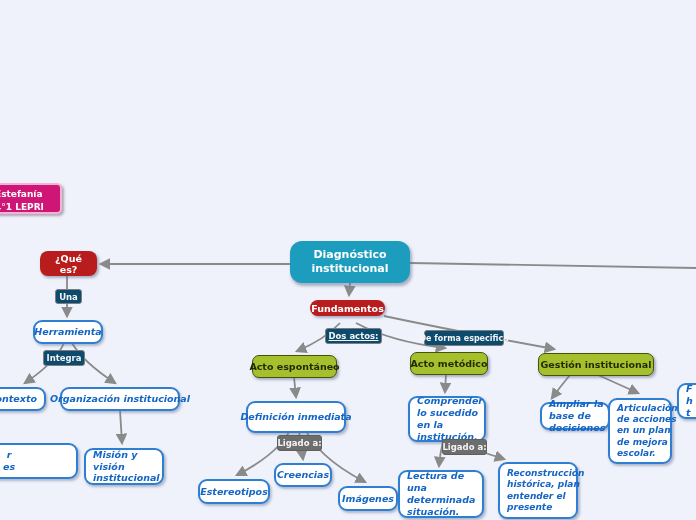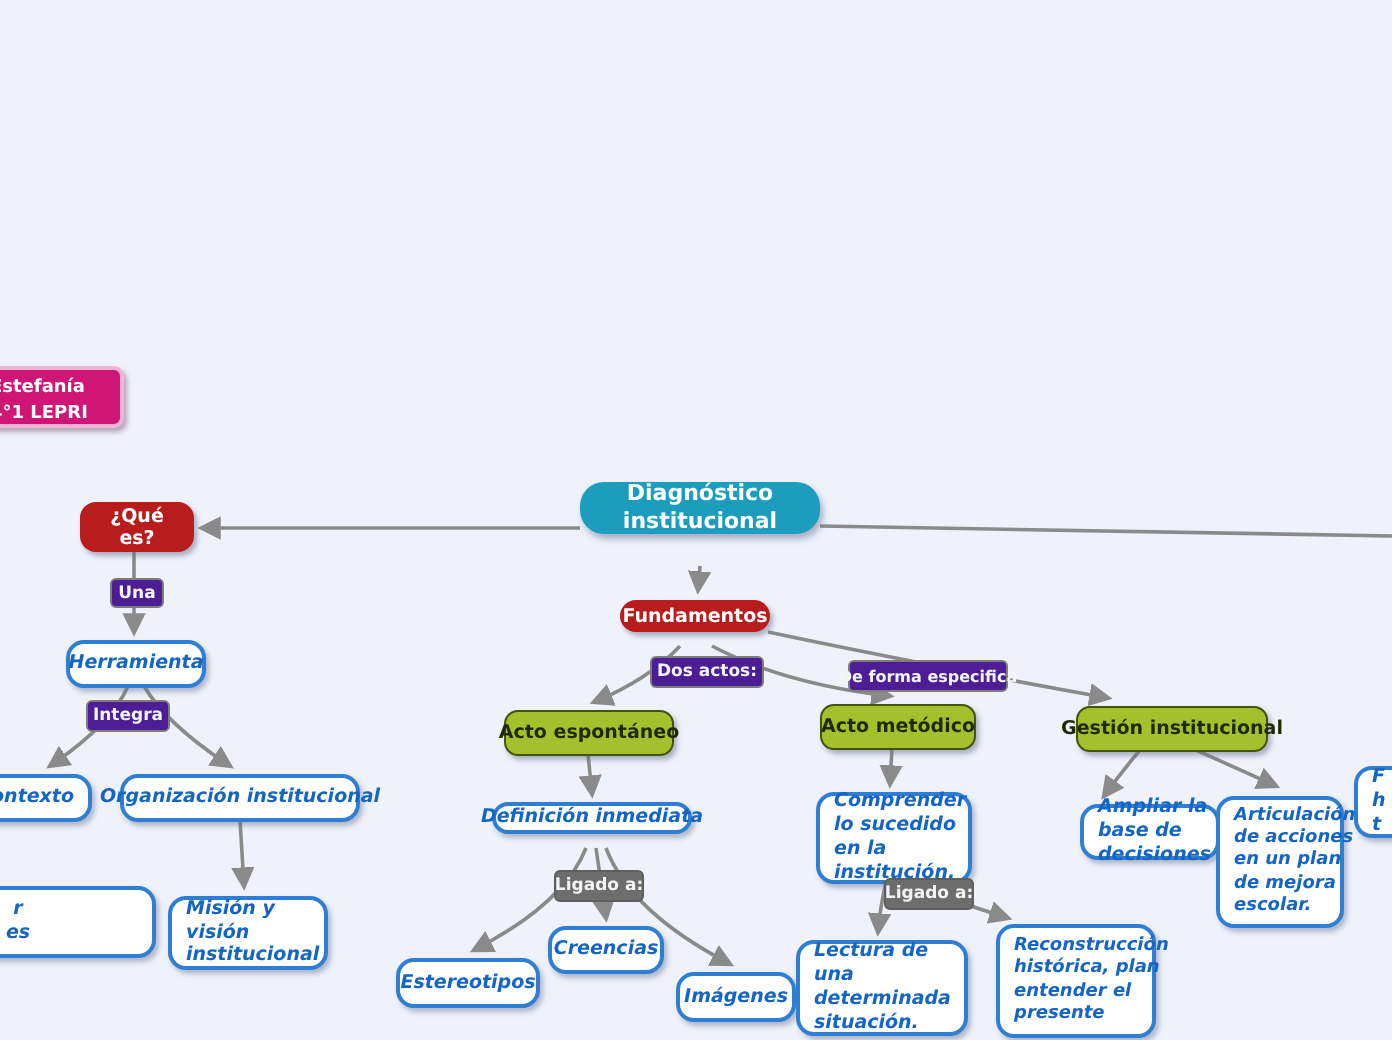--- a/index.html
+++ b/index.html
@@ -29,21 +29,21 @@
     display:flex;align-items:center;justify-content:center;padding:4px 8px;
     box-shadow:1.5px 2px 2.5px rgba(100,110,140,.5);
   }
   .pill-olive{
     position:absolute;box-sizing:border-box;background:#a6c02d;border:1.5px solid #45520a;
     border-radius:7px;color:#1f2a00;font-weight:bold;font-size:9.5px;text-align:center;
     display:flex;align-items:center;justify-content:center;padding:3px 8px;
     box-shadow:1.5px 2px 2.5px rgba(100,110,140,.5);
   }
   .glabel{
-    position:absolute;box-sizing:border-box;background:#4c1d95;border:1px solid #7d7d7d;
+    position:absolute;box-sizing:border-box;background:#0c4a6e;border:1px solid #7d7d7d;
     border-radius:3px;color:#f4f4f4;font-weight:600;font-size:8.5px;text-align:center;
     display:flex;align-items:center;justify-content:center;padding:1px 4px;
   }
   .glabel.dark{background:#6d6d6d;border-color:#5e5e5e;text-align:center;}
   .badge{
     position:absolute;box-sizing:border-box;background:#cf1576;border:2px solid #f0b5d4;
     border-radius:5px;color:#fff;font-weight:bold;font-size:9px;line-height:1.45;
     padding:3px 7px;box-shadow:1.5px 2px 2.5px rgba(120,90,110,.5);
   }
   .nowrap{white-space:nowrap;}
@@ -80,58 +80,58 @@
       <path d="M570,375 Q560,387 552,398" marker-end="url(#arr)"></path>
       <path d="M598,375 Q618,384 638,393" marker-end="url(#arr)"></path>
     </g>
   </svg>
 
   <div class="badge" style="left:-14px;top:183px;width:76px;height:31px;">
     <div class="nowrap">Estefanía</div>
     <div class="nowrap">4°1 LEPRI</div>
   </div>
 
-  <div class="pill-central" style="left:290px;top:241px;width:120px;height:26px;">
+  <div class="pill-central" style="left:290px;top:241px;width:120px;height:42px;">
     <span>Diagnóstico institucional</span>
   </div>
 
   <div class="pill-purple" style="left:40px;top:251px;width:57px;height:25px;">
     <span>¿Qué es?</span>
   </div>
   <div class="pill-purple" style="left:310px;top:300px;width:75px;height:16px;">
     <span>Fundamentos</span>
   </div>
 
   <div class="pill-olive" style="left:252px;top:355px;width:85px;height:23px;">
     <span class="nowrap">Acto espontáneo</span>
   </div>
   <div class="pill-olive" style="left:410px;top:352px;width:78px;height:23px;">
     <span class="nowrap">Acto metódico</span>
   </div>
-  <div class="pill-olive" style="left:538px;top:353px;width:96px;height:23px;">
+  <div class="pill-olive" style="left:538px;top:353px;width:116px;height:23px;">
     <span class="nowrap">Gestión institucional</span>
   </div>
 
   <div class="node" style="left:33px;top:320px;width:70px;height:24px;">
     <span class="nowrap">Herramienta</span>
   </div>
 
   <div class="node" style="left:-18px;top:387px;width:64px;height:24px;justify-content:flex-end;text-align:right;">
     <span class="nowrap">l contexto</span>
   </div>
 
   <div class="node" style="left:60px;top:387px;width:120px;height:24px;">
     <span class="nowrap">Organización institucional</span>
   </div>
 
   <div class="node ml" style="left:84px;top:448px;width:80px;height:37px;">
     <span>Misión y visión institucional</span>
   </div>
 
-  <div class="node" style="left:246px;top:401px;width:100px;height:16px;">
+  <div class="node" style="left:246px;top:401px;width:100px;height:32px;">
     <span class="nowrap">Definición inmediata</span>
   </div>
 
   <div class="node" style="left:274px;top:463px;width:58px;height:24px;">
     <span class="nowrap">Creencias</span>
   </div>
 
   <div class="node" style="left:198px;top:479px;width:72px;height:25px;">
     <span class="nowrap">Estereotipos</span>
   </div>
@@ -170,21 +170,21 @@
     <div>h</div>
     <div>t</div>
   </div>
 
   <div class="glabel" style="left:55px;top:289px;width:27px;height:15px;">
     <span>Una</span>
   </div>
   <div class="glabel" style="left:43px;top:350px;width:42px;height:16px;text-align:right;">
     <span>Integra</span>
   </div>
-  <div class="glabel" style="left:325px;top:328px;width:57px;height:16px;">
+  <div class="glabel" style="left:325px;top:328px;width:57px;height:16px;text-decoration:underline;">
     <span class="nowrap">Dos actos:</span>
   </div>
   <div class="glabel" style="left:424px;top:330px;width:80px;height:16px;font-size:8px;">
     <span class="nowrap">De forma especifica</span>
   </div>
   <div class="glabel dark" style="left:277px;top:435px;width:45px;height:16px;">
     <span class="nowrap">Ligado a:</span>
   </div>
   <div class="glabel dark" style="left:442px;top:439px;width:45px;height:16px;">
     <span class="nowrap">Ligado a:</span>

